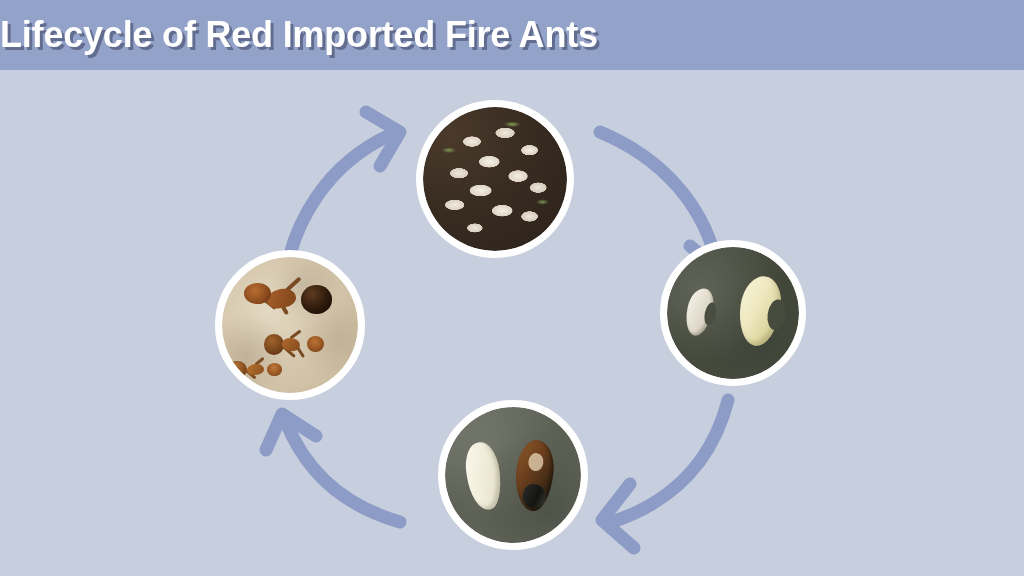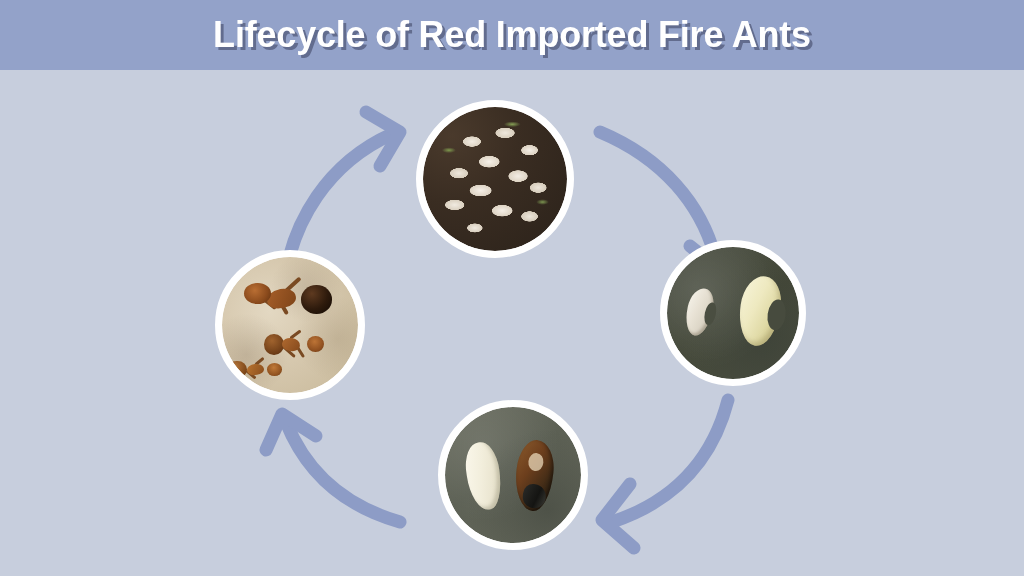--- a/index.html
+++ b/index.html
@@ -23,21 +23,20 @@
   
   .banner {
     position: absolute;
     left: 0;
     top: 0;
     width: 1024px;
     height: 70px;
     background: #93a2c9;
     display: flex;
     align-items: center;
-    justify-content: center;
   }
   .banner-title {
     font-family: "Liberation Sans", sans-serif;
     font-weight: bold;
     font-size: 36px;
     line-height: 40px;
     color: #ffffff;
     letter-spacing: -0.2px;
     text-shadow: 3px 3px 0 rgba(58,64,92,0.55);
     white-space: nowrap;

